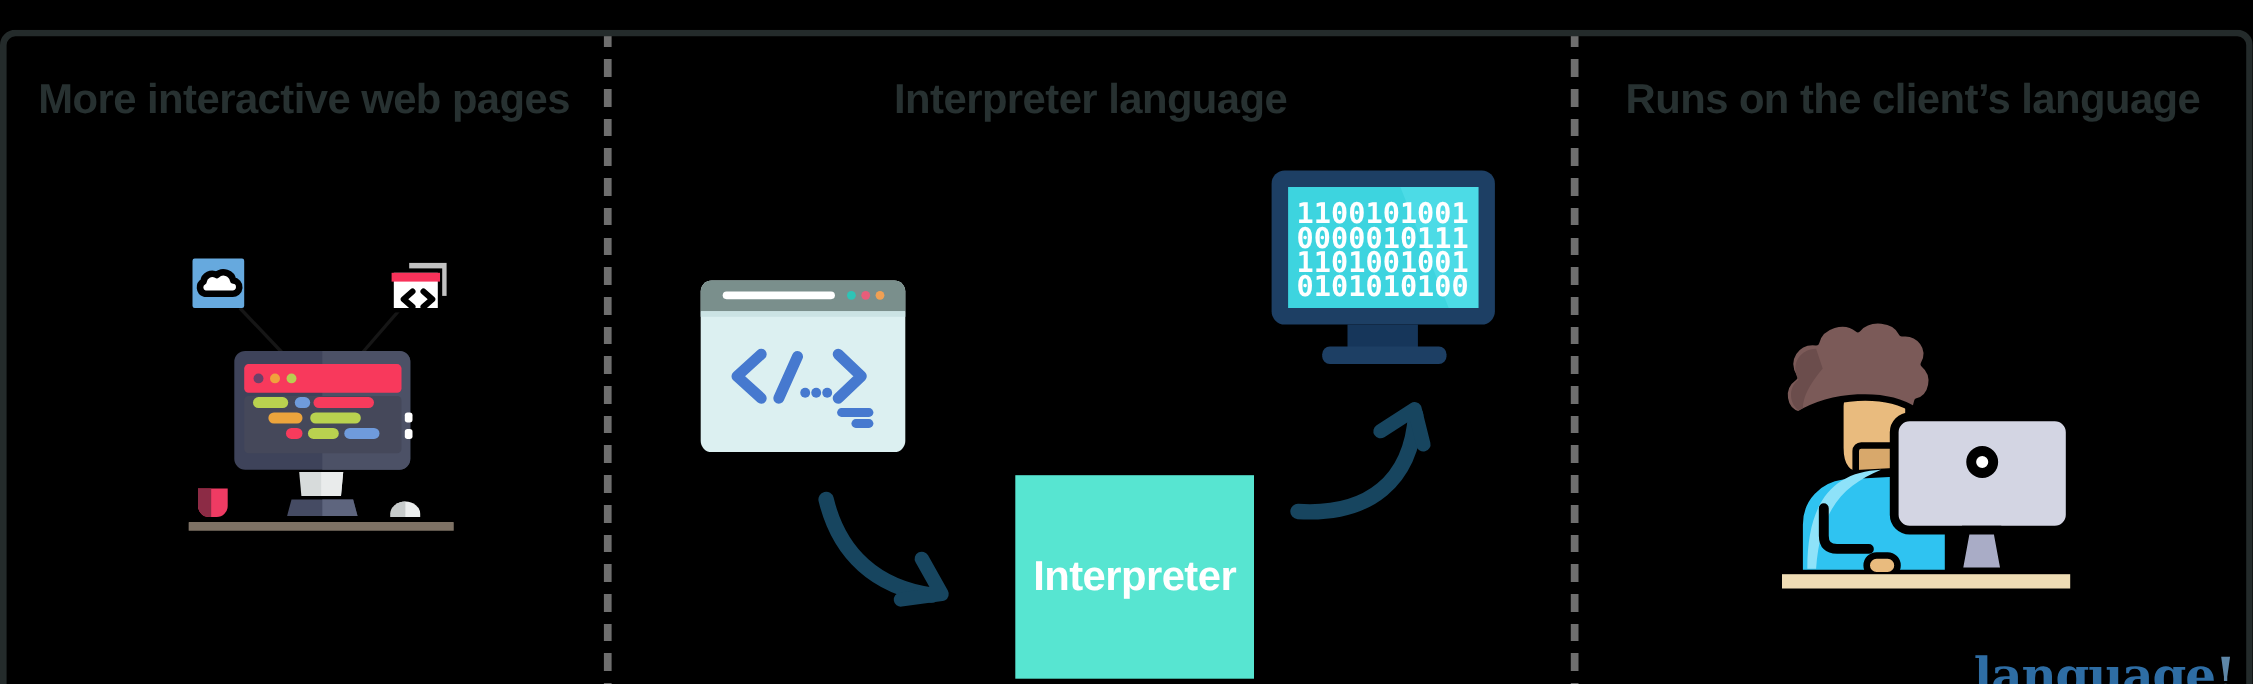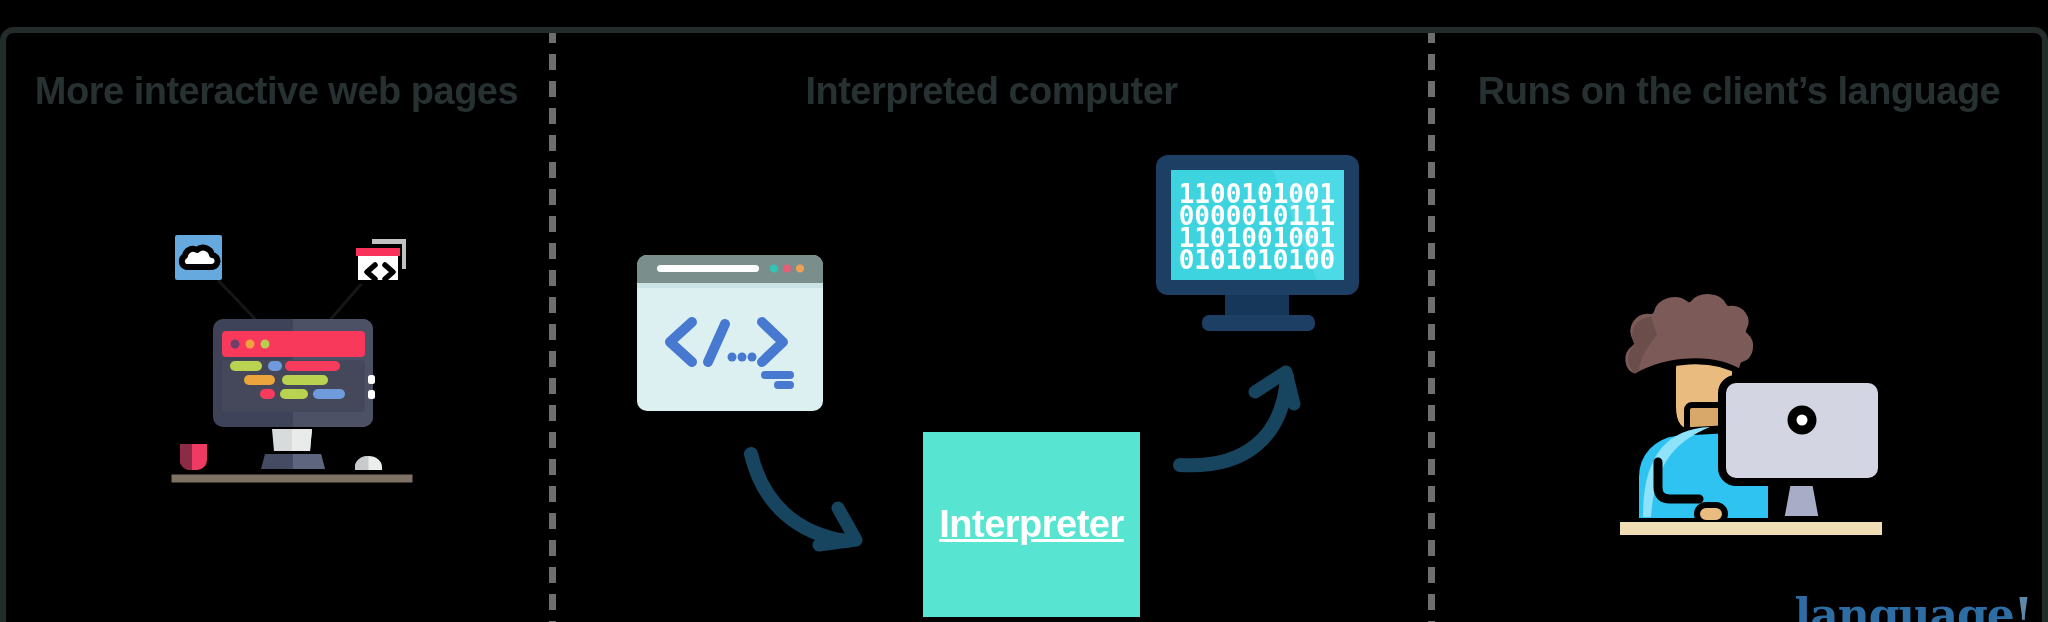--- a/index.html
+++ b/index.html
@@ -24,39 +24,39 @@
   }
   #title-1{left:0;width:553px;}
   #title-2{left:553px;width:877px;}
   #title-3{left:1430px;width:618px;}
   .abs{position:absolute;}
   #interpreter-box{
     position:absolute;left:923px;top:405px;width:217px;height:185px;
     background:#57e5d1;display:flex;align-items:center;justify-content:center;
   }
   #interpreter-box span{
-    color:#fff;font-size:38px;font-weight:bold;letter-spacing:-0.5px;text-decoration:underline;
+    color:#fff;font-size:38px;font-weight:bold;letter-spacing:-0.5px;
   }
   #logo{
     position:absolute;right:16px;bottom:12px;
     font-family:"DejaVu Serif",serif;font-weight:bold;font-size:44px;
     letter-spacing:-1px;line-height:1;z-index:60;
   }
   #logo .word{color:#2e6da4;}
   #logo .bang{color:#5e87a8;}
 </style>
 </head>
 <body>
 
 <div id="canvas">
 
   <div id="frame-border"></div>
 
   <div class="panel-title" id="title-1">More interactive web pages</div>
-  <div class="panel-title" id="title-2">Interpreted computer</div>
+  <div class="panel-title" id="title-2">Interpreter language</div>
   <div class="panel-title" id="title-3">Runs on the client’s language</div>
 
   <div class="divider" id="divider-1"></div>
   <div class="divider" id="divider-2"></div>
 
   <svg class="abs" style="left:158px;top:198px" width="270" height="270" viewBox="0 0 270 270">
 
     <line x1="60" y1="55" x2="98" y2="95" stroke="#161616" stroke-width="3"></line>
     <line x1="205" y1="57" x2="172" y2="95" stroke="#161616" stroke-width="3"></line>
 

